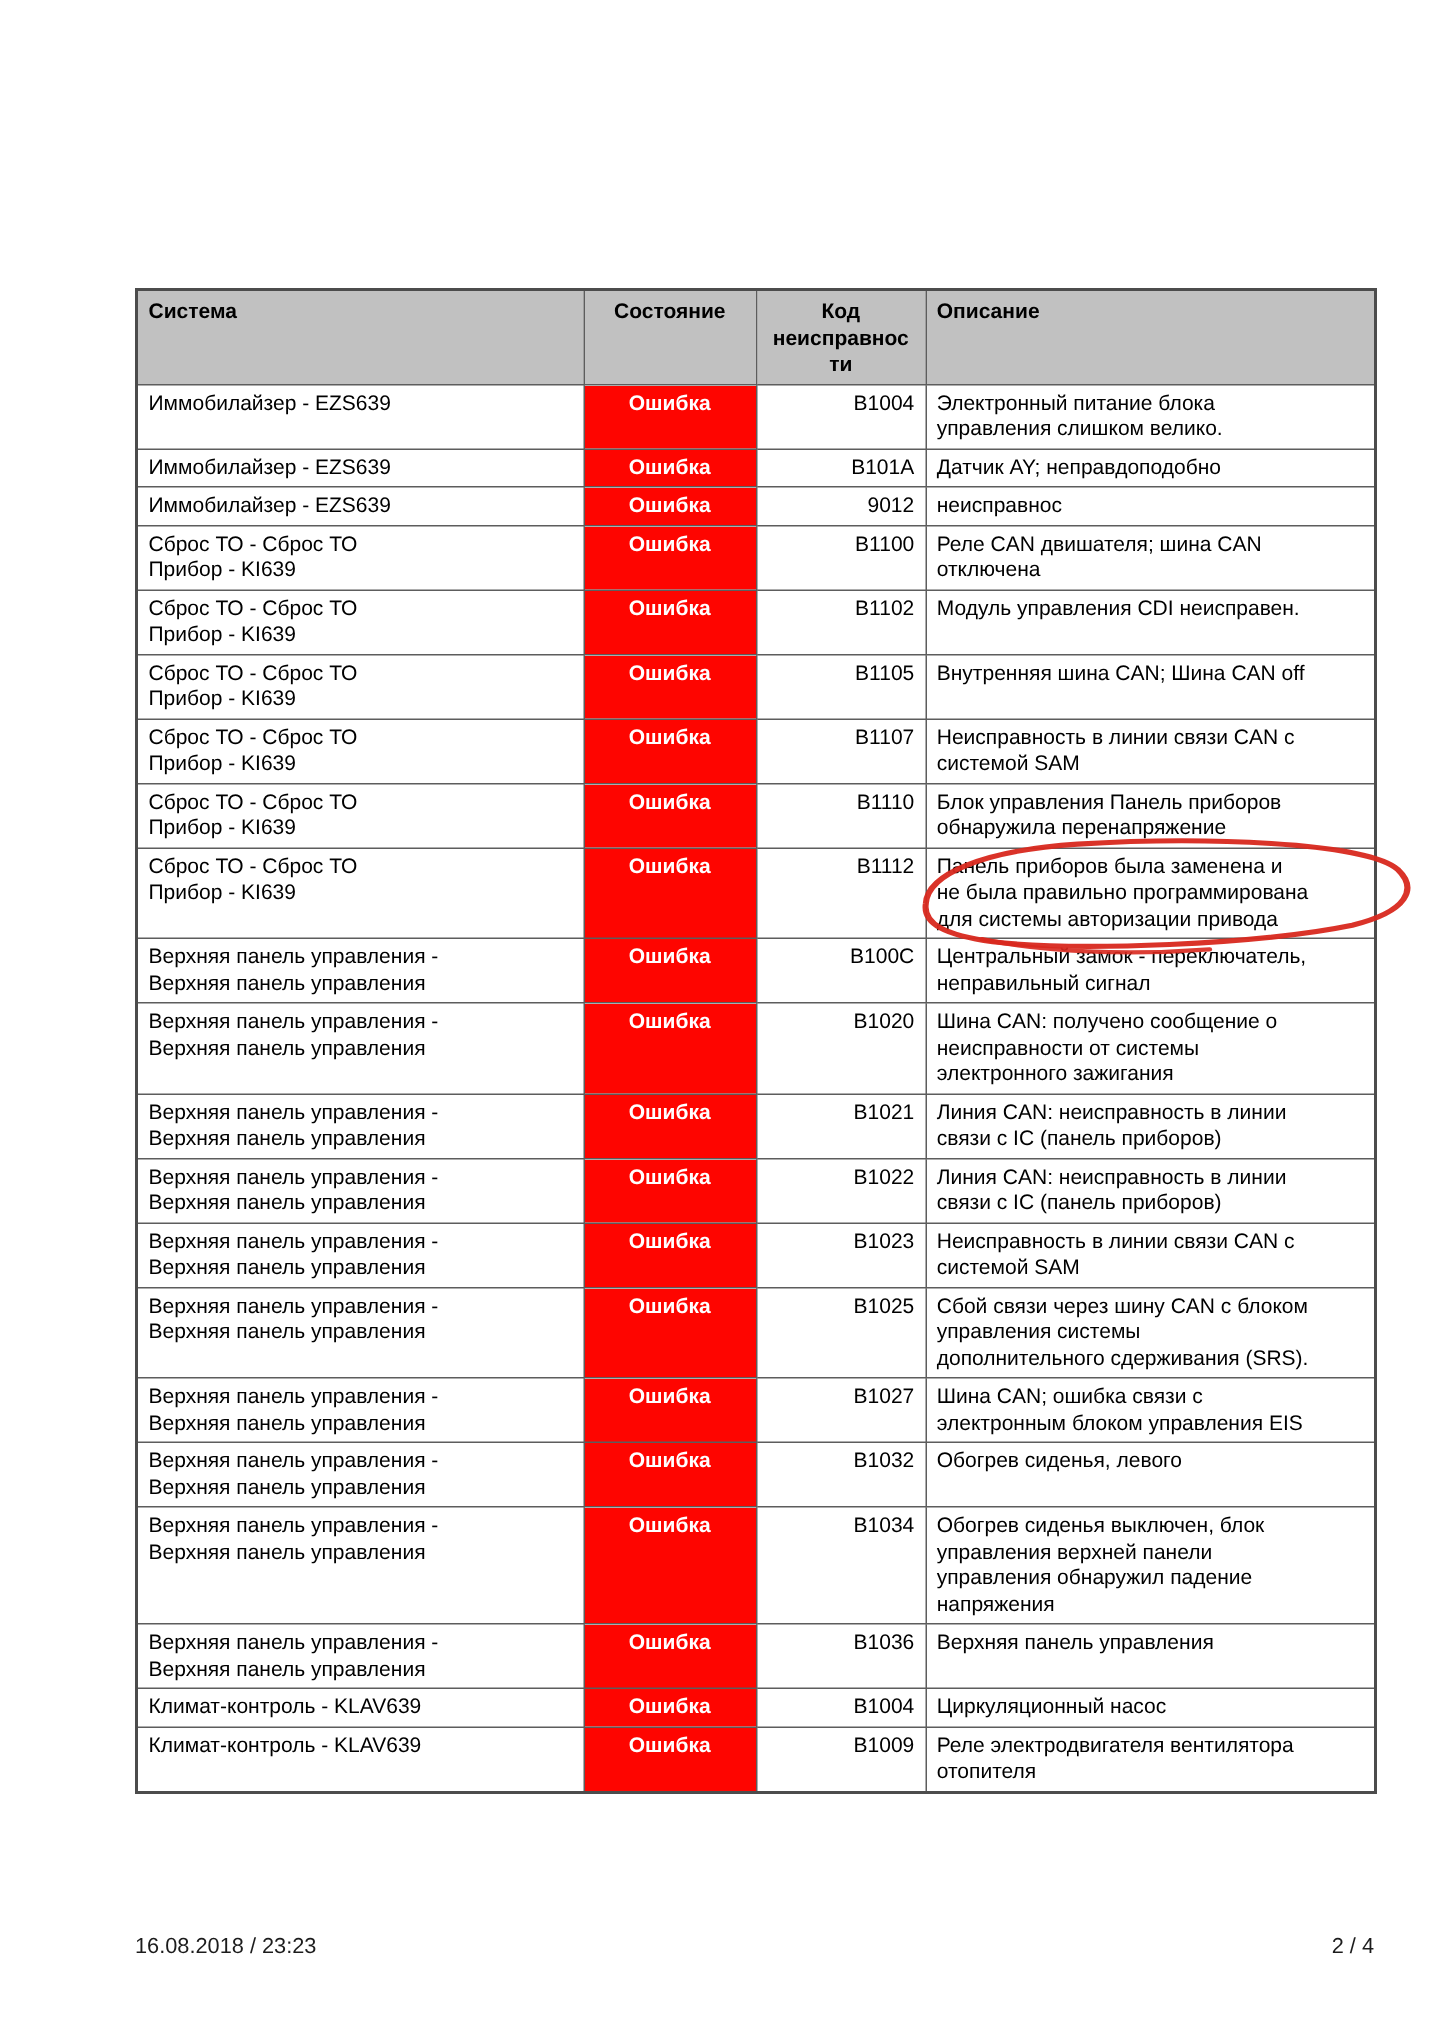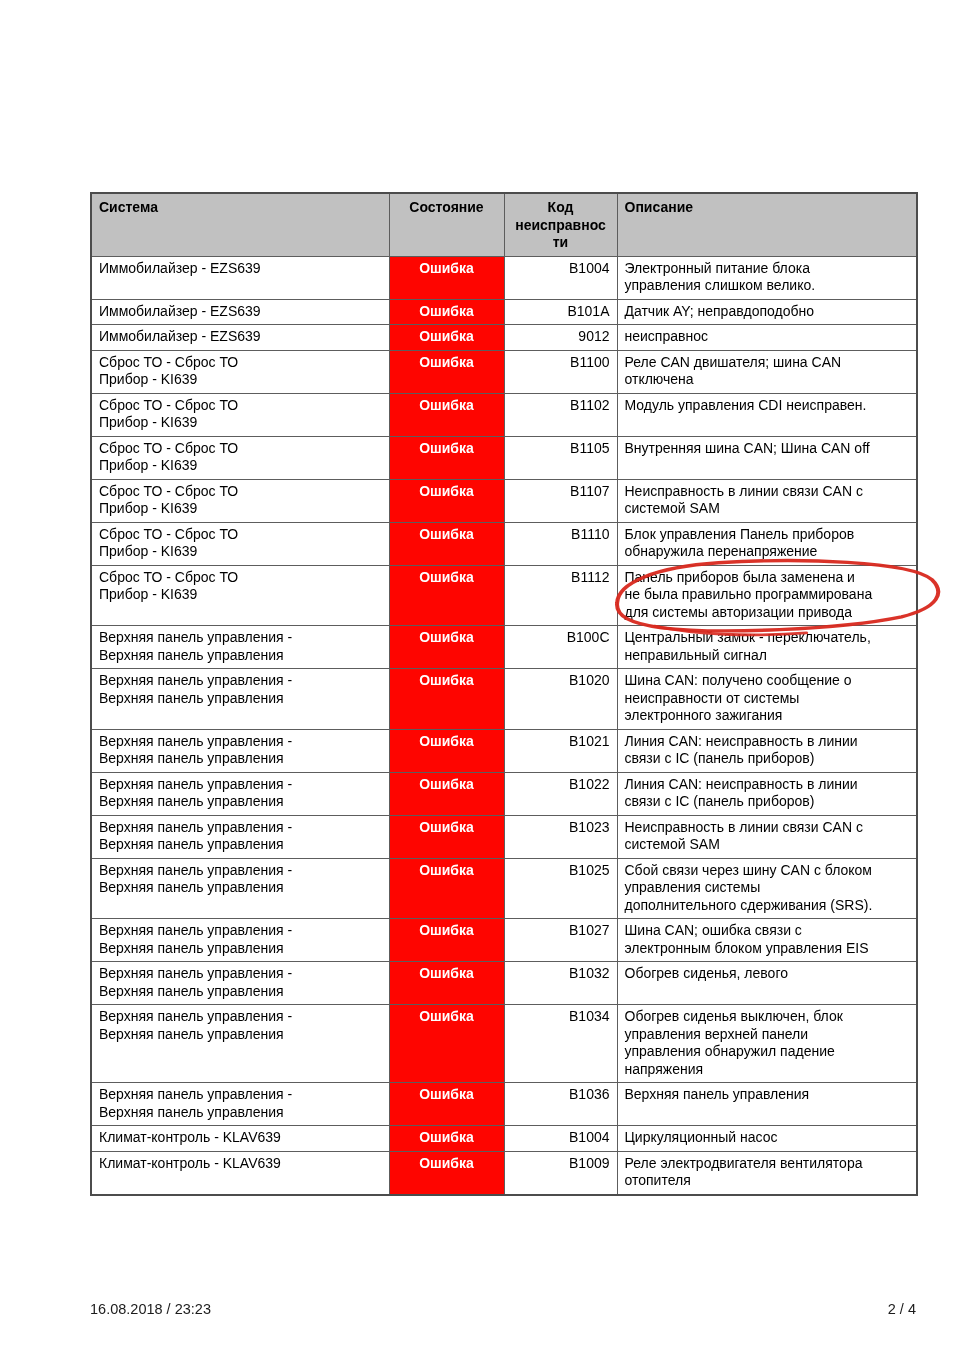--- a/index.html
+++ b/index.html
@@ -50,21 +50,20 @@
   td.code { text-align: right; }
   .footer {
     position: absolute;
     left: 90px;
     top: 1290px;
     width: 826px;
     font-size: 14.5px;
     color: #1c1c1c;
     display: flex;
     justify-content: space-between;
-    margin-top: 11px;
   }
   .annotation-layer {
     position: absolute;
     pointer-events: none;
   }
   .annotation-layer svg { display: block; width: 100%; height: 100%; }
 </style>
 </head>
 <body>
 

